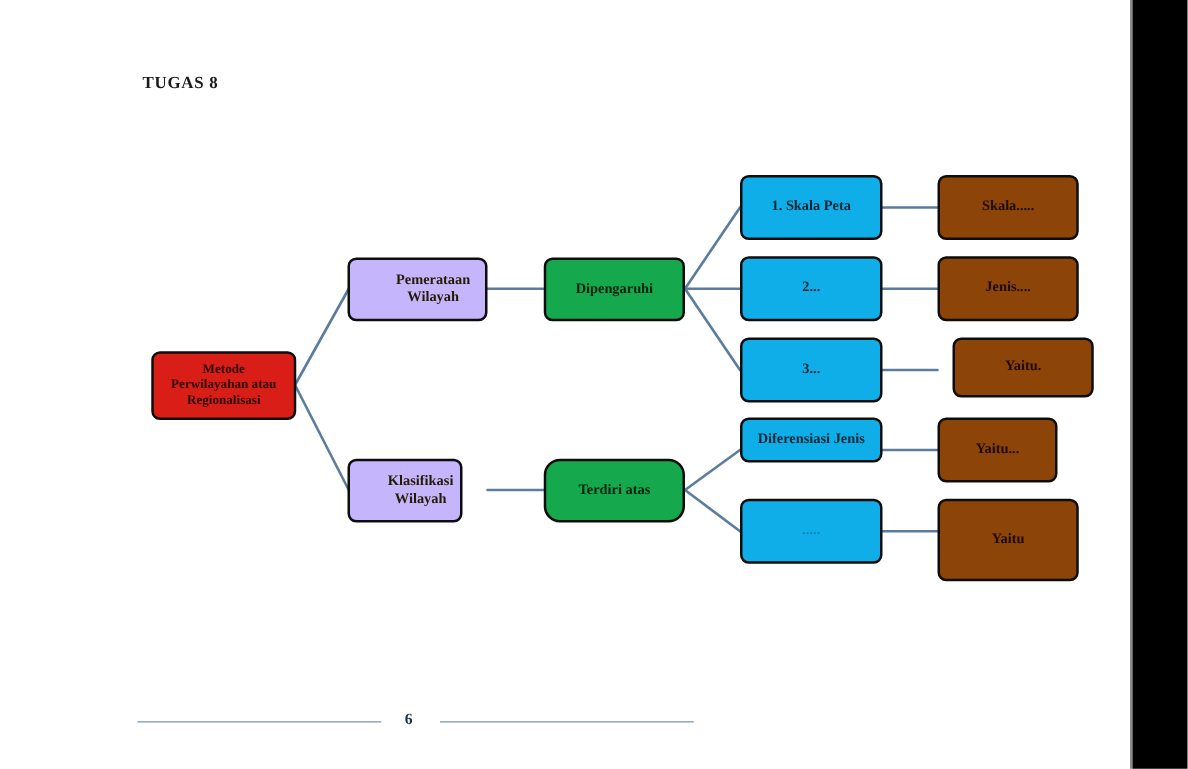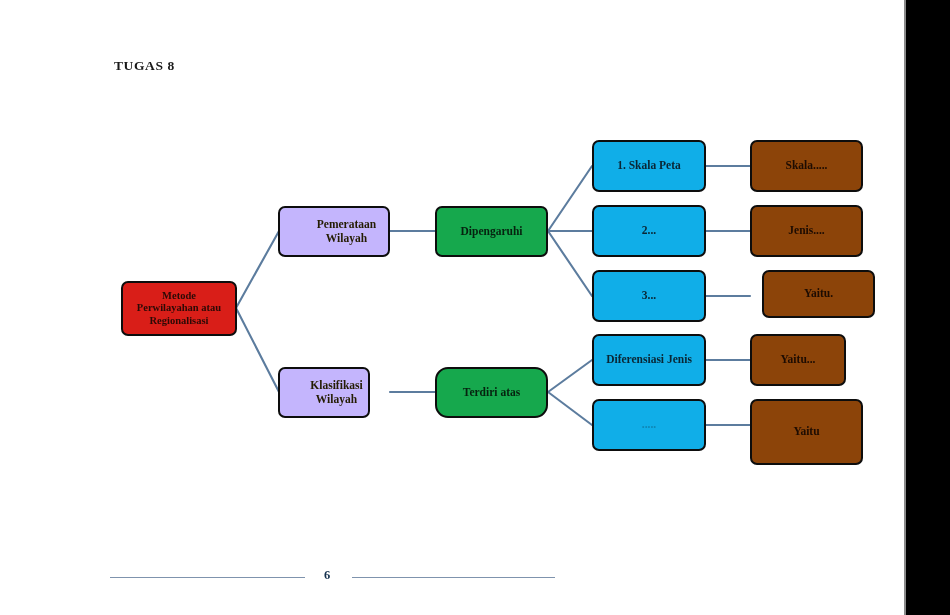--- a/index.html
+++ b/index.html
@@ -195,21 +195,21 @@
 
       <div class="node n-blue" style="left:592px; top:140px; width:114px; height:52px;">
         <span>1. Skala Peta</span>
       </div>
       <div class="node n-blue" style="left:592px; top:205px; width:114px; height:52px;">
         <span>2...</span>
       </div>
       <div class="node n-blue" style="left:592px; top:270px; width:114px; height:52px;">
         <span>3...</span>
       </div>
-      <div class="node n-blue" style="left:592px; top:334px; width:114px; height:52px;">
+      <div class="node n-blue" style="left:592px; top:334px; width:114px; height:36px;">
         <span>Diferensiasi Jenis</span>
       </div>
       <div class="node n-blue faded" style="left:592px; top:399px; width:114px; height:52px;">
         <span>.....</span>
       </div>
 
       <div class="node n-brown" style="left:750px; top:140px; width:113px; height:52px;">
         <span>Skala.....</span>
       </div>
       <div class="node n-brown" style="left:750px; top:205px; width:113px; height:52px;">

